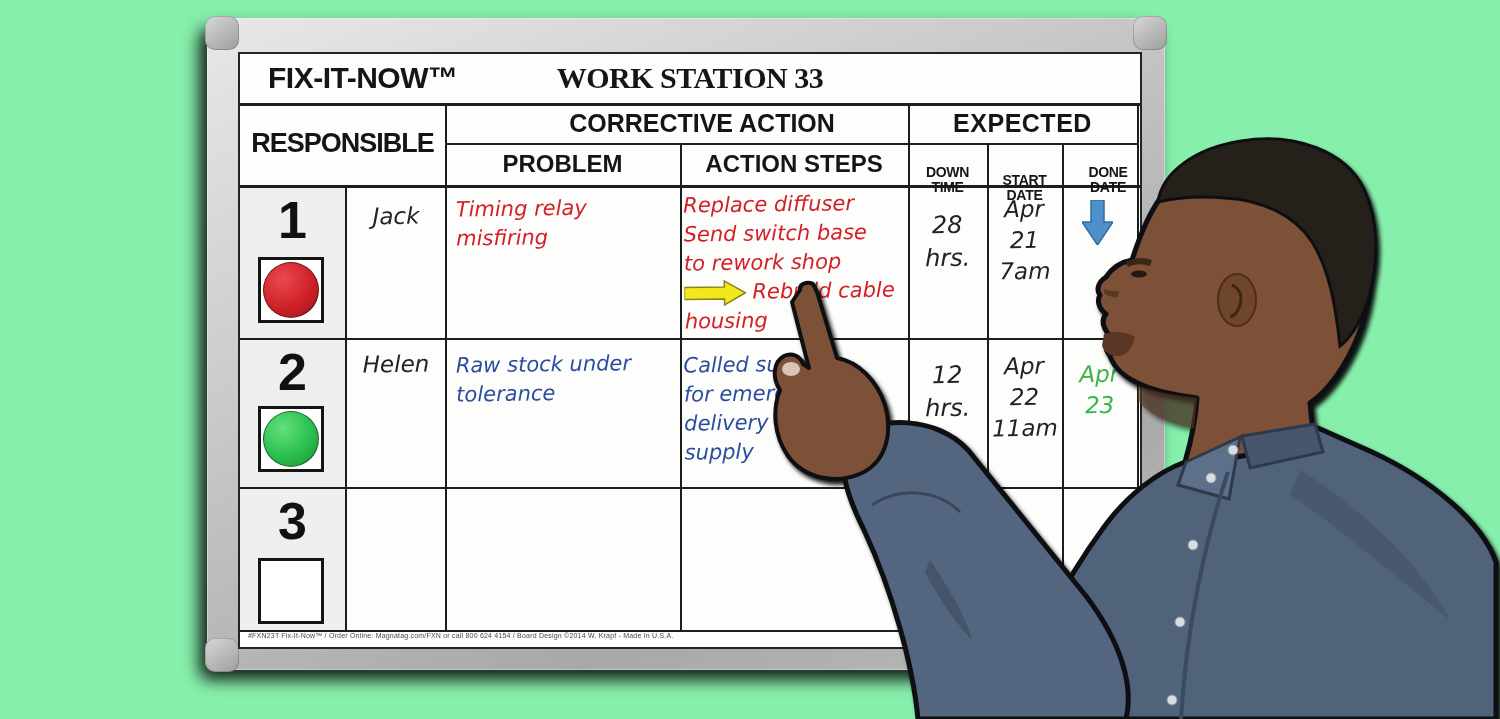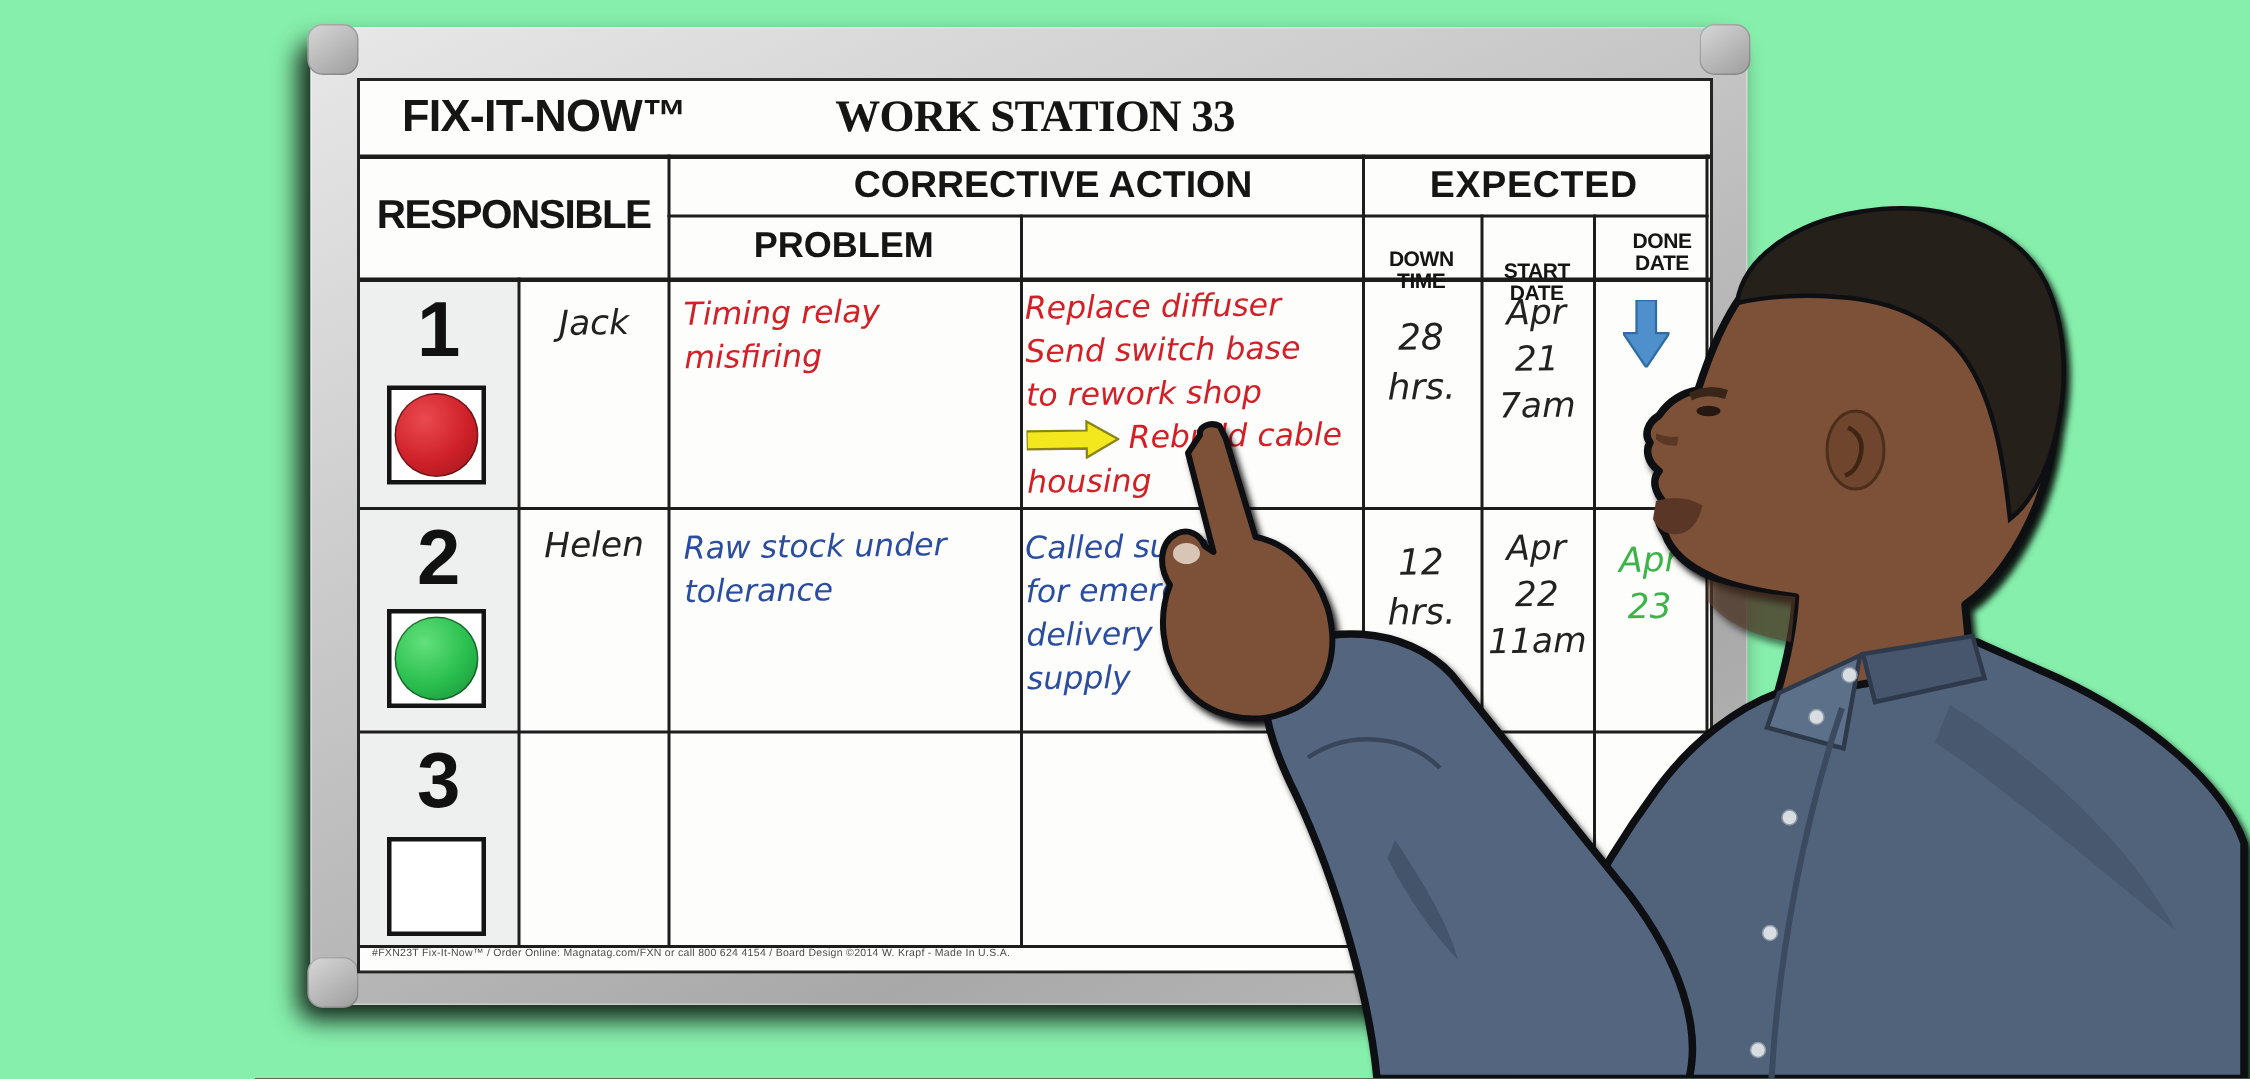--- a/index.html
+++ b/index.html
@@ -68,23 +68,24 @@
       <div class="vline" style="left:822px;top:89px;width:2px;height:487px"></div>
       <div class="vline" style="left:897px;top:49px;width:2px;height:527px"></div>
 
       <div class="ph brand" style="left:0;top:0;width:400px;height:49px">FIX-IT-NOW™</div>
       <div class="ph title-center" style="left:40px;top:0;width:820px;height:49px">WORK STATION 33</div>
 
       <div class="ph" style="left:0;top:49px;width:205px;height:82px;font-size:27px;letter-spacing:-1px">RESPONSIBLE</div>
       <div class="ph" style="left:205px;top:49px;width:514px;height:40px;font-size:25px">CORRECTIVE ACTION</div>
       <div class="ph" style="left:668px;top:49px;width:229px;height:40px;font-size:25px;letter-spacing:.5px">EXPECTED</div>
       <div class="ph" style="left:205px;top:89px;width:235px;height:42px;font-size:24px">PROBLEM</div>
+      <div class="ph" style="left:440px;top:89px;width:228px;height:42px;font-size:24px">ACTION STEPS</div>
       <div class="ph small-head" style="left:668px;top:89px;width:79px;height:42px;padding:0 12px;box-sizing:border-box">DOWN TIME</div>
       <div class="ph small-head" style="left:747px;top:89px;width:75px;height:58px;padding:0 10px;box-sizing:border-box">START DATE</div>
-      <div class="ph small-head" style="left:822px;top:77px;width:92px;height:42px;padding:0 10px;box-sizing:border-box">DONE DATE</div>
+      <div class="ph small-head" style="left:822px;top:89px;width:92px;height:42px;padding:0 10px;box-sizing:border-box">DONE DATE</div>
 
       <div class="rownum" style="top:140px">1</div>
       <div class="magsq" style="top:203px">
         <div class="magcircle mag-red"></div>
       </div>
       <div class="hw ink-black" style="left:107px;top:148px;width:98px;text-align:center;font-size:23px">Jack</div>
       <div class="hw ink-red" style="left:216px;top:140px;width:220px">
         <div>Timing relay</div>
         <div>misfiring</div>
       </div>

